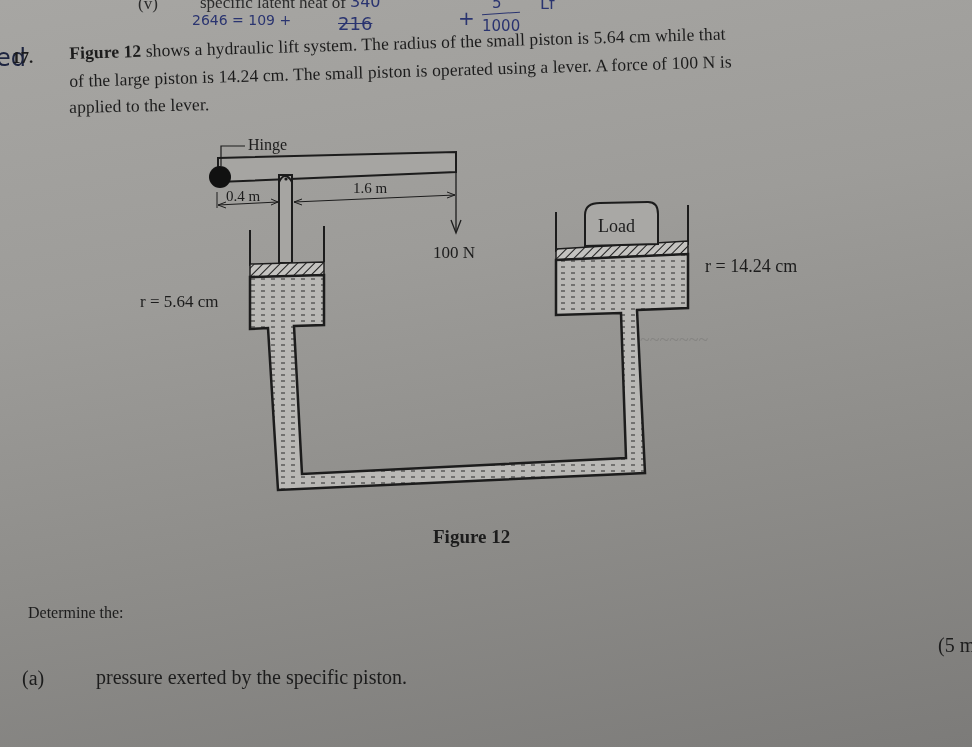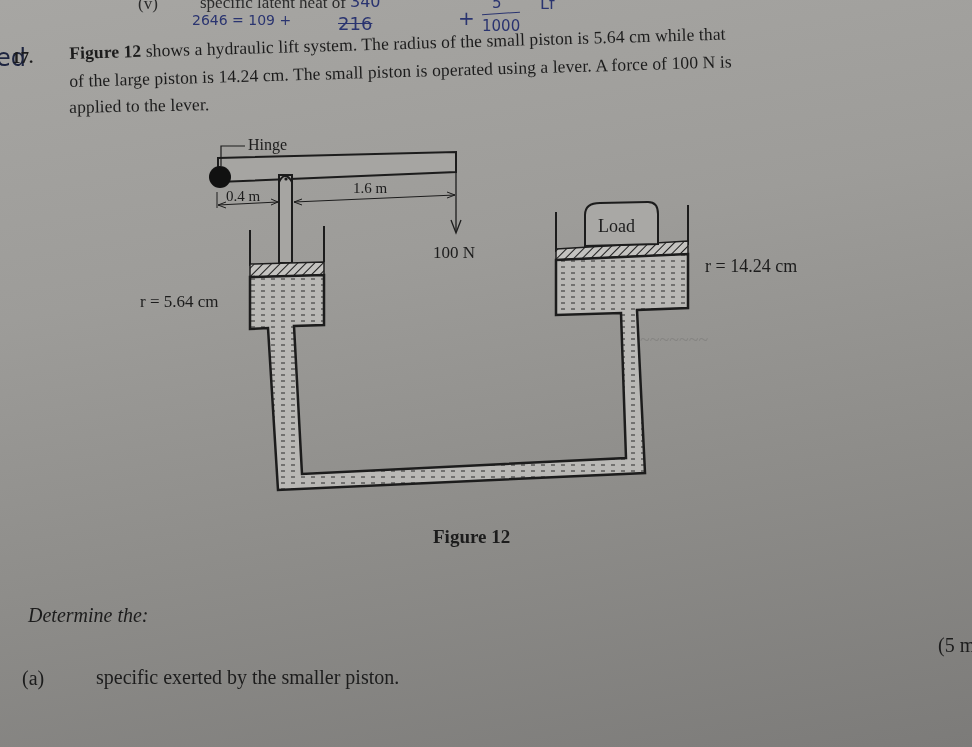--- a/index.html
+++ b/index.html
@@ -103,18 +103,18 @@
     </g>
 
     <path d="M250,277 L324,275 L324,325 L294,326 L302,474 L626,458 L621,313 L556,315 L556,260 L688,254 L688,308 L637,310 L645,473 L278,490 L268,328 L250,329 Z" fill="url(#fluid)" stroke="#1c1c1c" stroke-width="2.5" stroke-linejoin="miter"></path>
 
     <text x="140" y="307" font-size="17">r = 5.64 cm</text>
     <text x="705" y="272" font-size="18">r = 14.24 cm</text>
 
     <text x="433" y="543" font-size="19" font-weight="bold">Figure 12</text>
   </svg>
 
-  <div class="txt" style="left:28px;top:604px;font-size:20px;font-style:italic;">Determine the:</div>
+  <div class="txt" style="left:28px;top:604px;font-size:16px;">Determine the:</div>
   <div class="txt" style="left:22px;top:667px;font-size:20px;">(a)</div>
-  <div class="txt" style="left:96px;top:666px;font-size:20px;">specific exerted by the smaller piston.</div>
+  <div class="txt" style="left:96px;top:666px;font-size:20px;">pressure exerted by the specific piston.</div>
   <div class="txt" style="left:938px;top:634px;font-size:20px;">(5 m</div>
 
 </div>
 
 </body></html>

